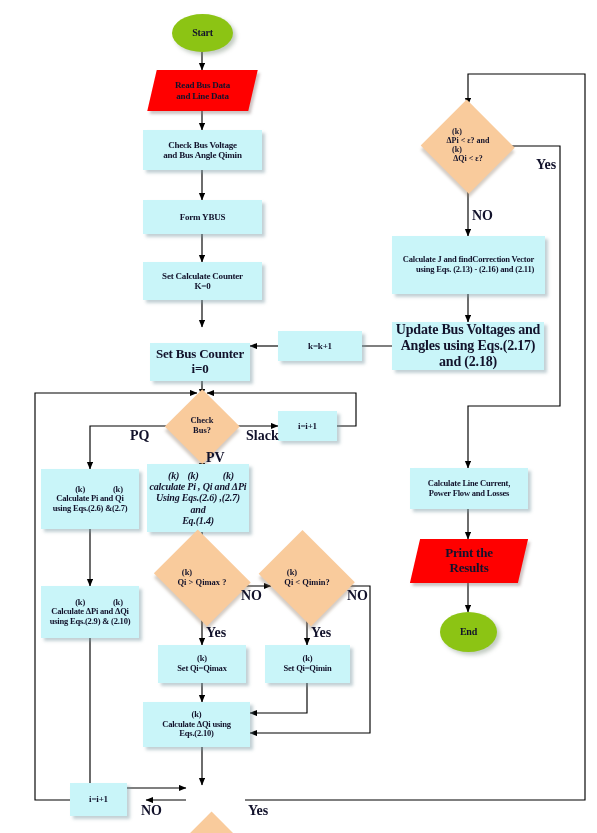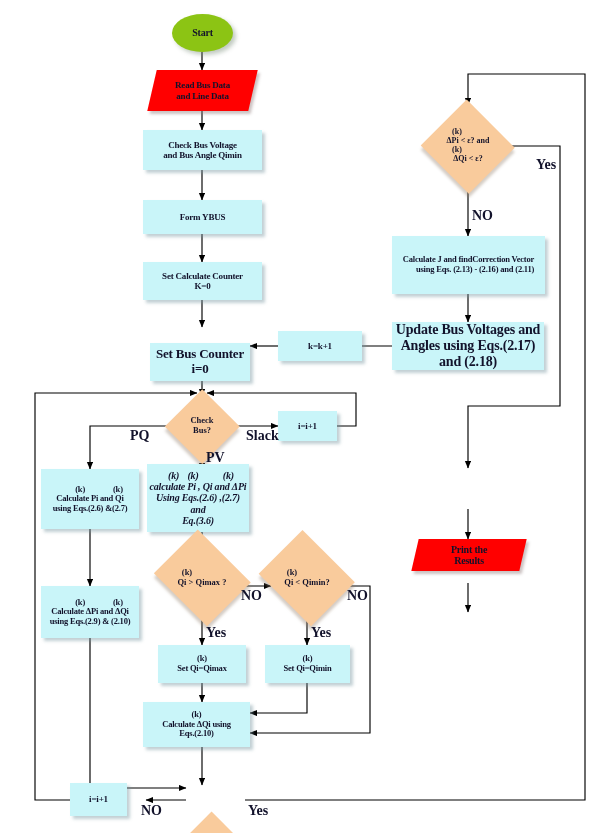--- a/index.html
+++ b/index.html
@@ -168,21 +168,21 @@
   </div>
 
   <div class="node proc" style="left:147px;top:464px;width:102px;height:68px;font-size:10px;font-style:italic;">
     <span>
       <span class="sp" style="margin-left:6px">(k)</span>
       <span class="sp" style="margin-left:6px">(k)</span>
       <span class="sp" style="margin-left:22px">(k)</span><br>
       <span>calculate Pi , Qi  and ΔPi</span><br>
       <span>Using Eqs.(2.6) ,(2.7)</span><br>
       <span>and</span><br>
-      <span>Eq.(3.6)</span>
+      <span>Eq.(1.4)</span>
     </span>
   </div>
 
   <div class="node proc" style="left:41px;top:586px;width:98px;height:52px;font-size:8.5px;">
     <span>
       <span class="sp" style="margin-left:18px">(k)</span>
       <span class="sp" style="margin-left:26px">(k)</span><br>
       <span>Calculate ΔPi and ΔQi</span><br>
       <span>using Eqs.(2.9) &amp; (2.10)</span>
     </span>
@@ -254,28 +254,37 @@
     </span>
   </div>
 
   <div class="node proc" style="left:392px;top:322px;width:152px;height:48px;font-size:14px;">
     <span>
       <span>Update Bus Voltages and</span><br>
       <span>Angles using Eqs.(2.17) and (2.18)</span>
     </span>
   </div>
 
-
-  <div class="node io" style="left:415px;top:539px;width:108px;height:32px;font-size:10px;">
+  <div class="node proc" style="left:410px;top:468px;width:118px;height:41px;font-size:8.5px;">
+    <span>
+      <span>Calculate Line Current,</span><br>
+      <span>Power Flow and Losses</span>
+    </span>
+  </div>
+
+  <div class="node io" style="left:415px;top:539px;width:108px;height:44px;font-size:13px;">
     <span class="iotxt">
       <span>Print the</span><br>
       <span>Results</span>
     </span>
   </div>
 
+  <div class="node term" style="left:440px;top:612px;width:57px;height:40px;font-size:10px;">
+    <span>End</span>
+  </div>
 
   <div class="lbl" style="left:130px;top:428px;">PQ</div>
   <div class="lbl" style="left:206px;top:450px;">PV</div>
   <div class="lbl" style="left:216px;top:428px;margin-left:30px;">Slack</div>
   <div class="lbl" style="left:241px;top:588px;">NO</div>
   <div class="lbl" style="left:206px;top:625px;">Yes</div>
   <div class="lbl" style="left:347px;top:588px;">NO</div>
   <div class="lbl" style="left:311px;top:625px;">Yes</div>
   <div class="lbl" style="left:141px;top:803px;">NO</div>
   <div class="lbl" style="left:248px;top:803px;">Yes</div>

